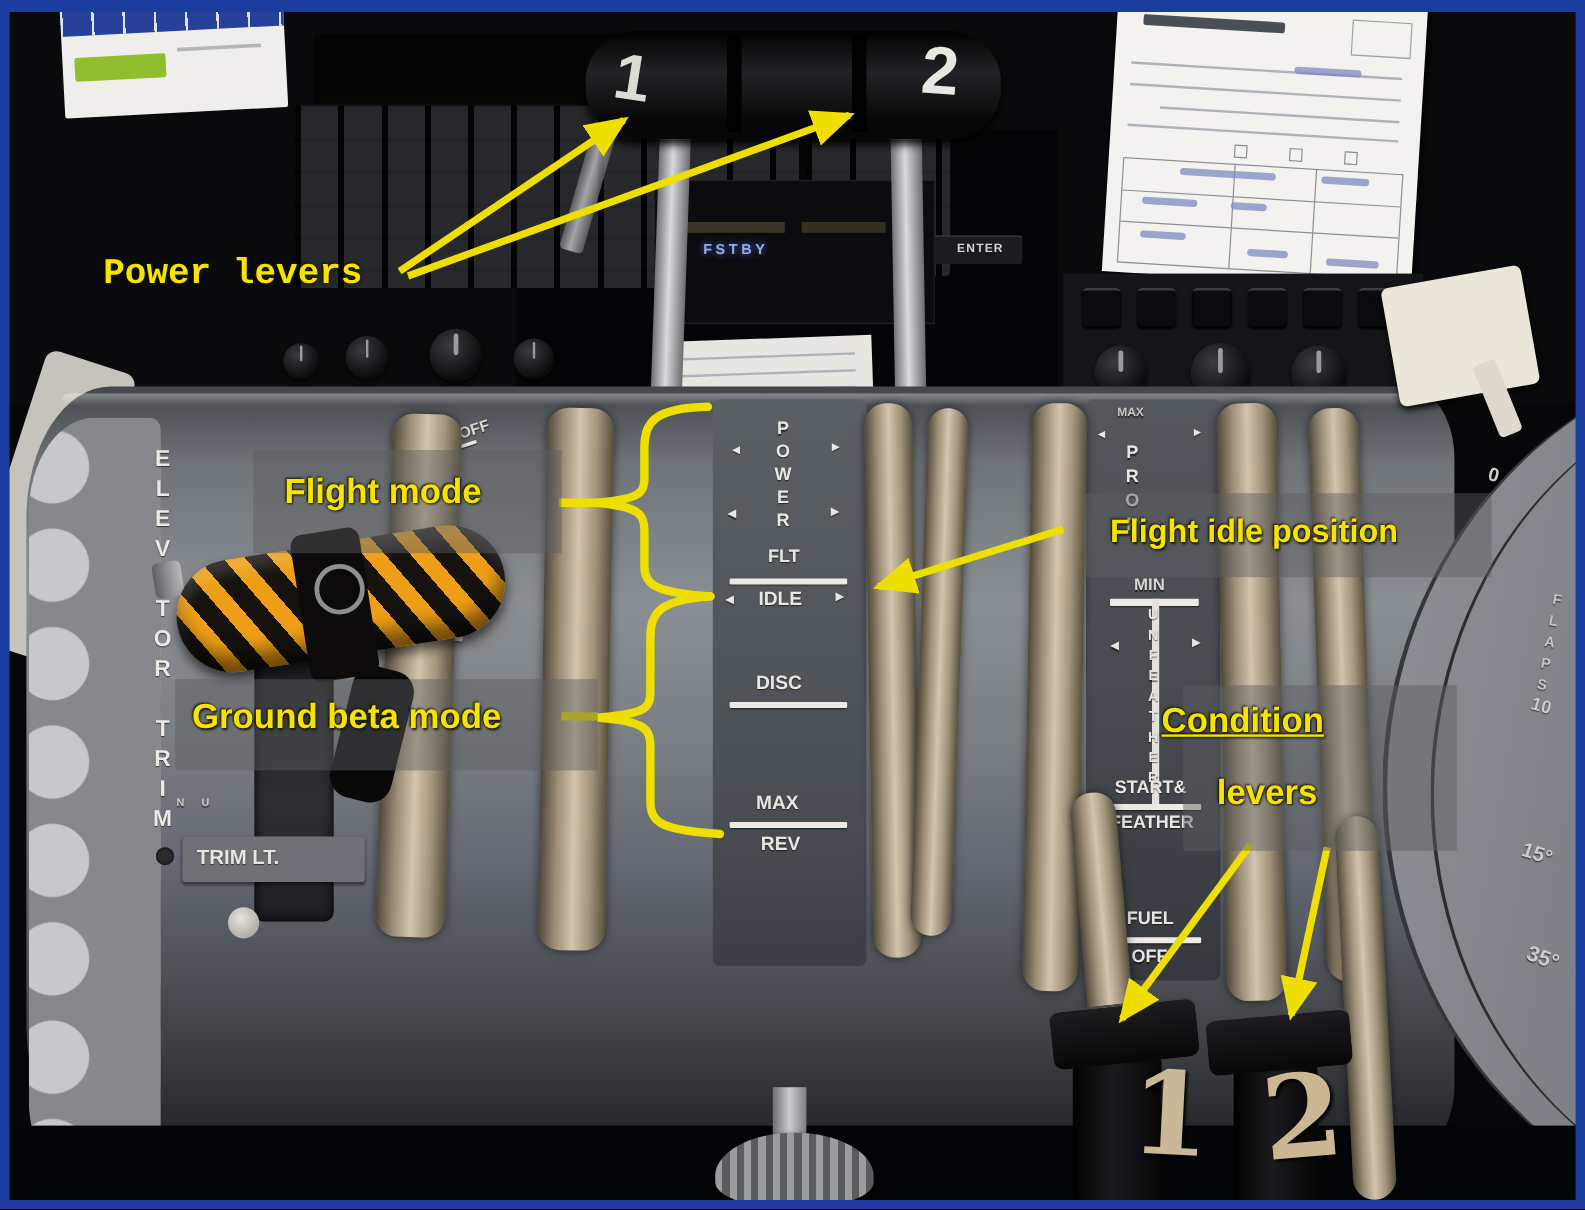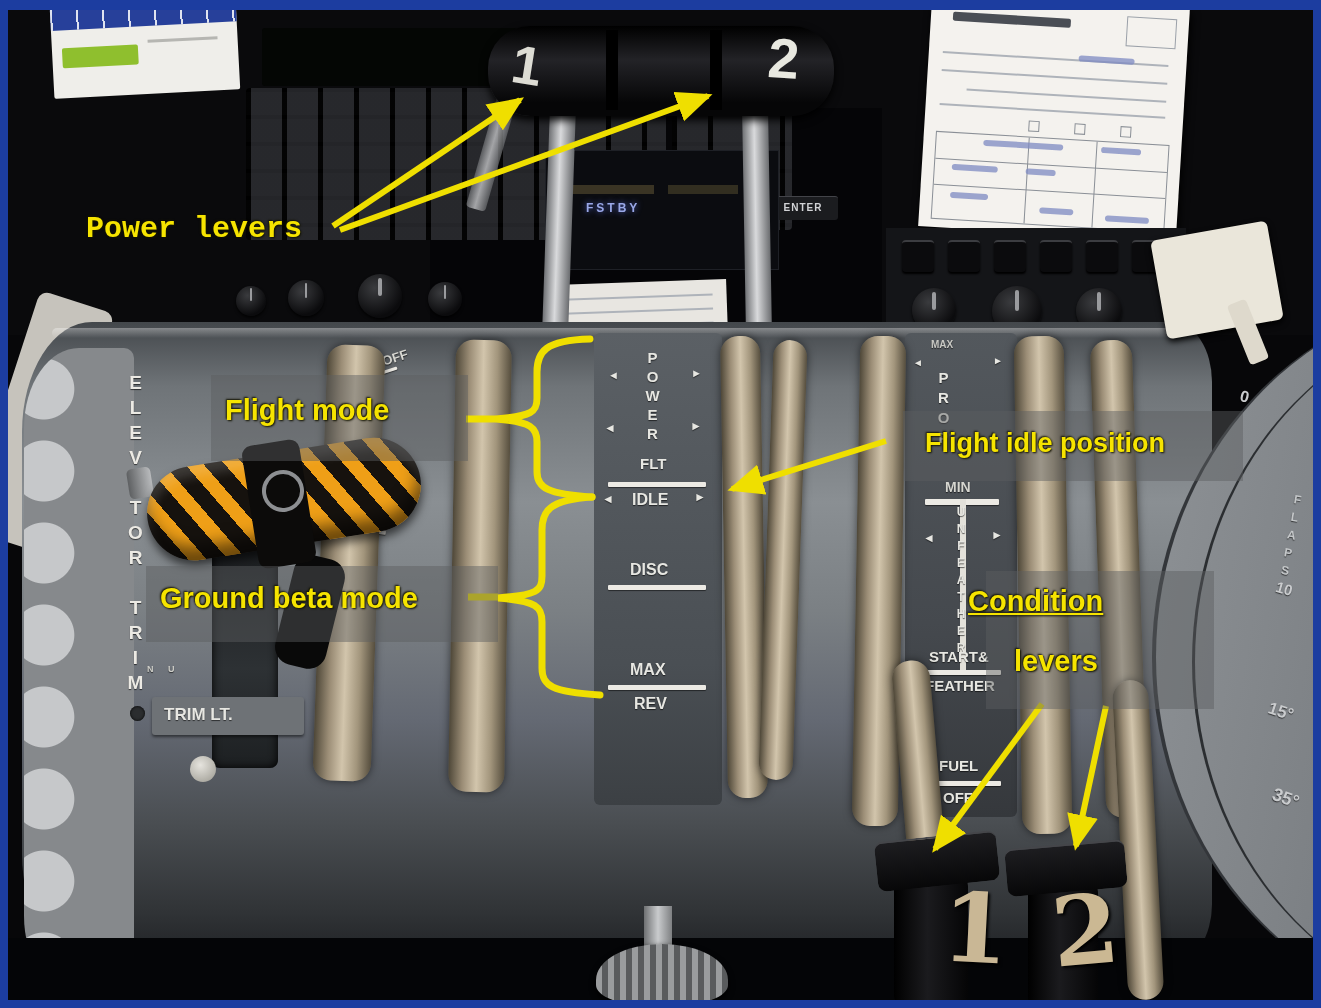--- a/index.html
+++ b/index.html
@@ -55,21 +55,21 @@
 
   <div class="abs" style="left:52px;top:4px;width:186px;height:90px;background:#efeeea;transform:rotate(-3deg);z-index:2;border-radius:2px;">
     <div class="abs" style="left:0;top:0;width:100%;height:22px;background:#27409a;background-image:repeating-linear-gradient(90deg,rgba(255,255,255,.85) 0 2px,rgba(0,0,0,0) 2px 26px);"></div>
     <div class="abs" style="left:10px;top:40px;width:76px;height:20px;background:#8fbf2e;border-radius:2px;"></div>
     <div class="abs" style="left:96px;top:36px;width:70px;height:3px;background:#b6b6b2;"></div>
   </div>
 
   <div class="abs" style="left:262px;top:28px;width:255px;height:58px;background:#040604;border-radius:3px;z-index:2;"></div>
   <div class="keygrid" style="left:246px;top:88px;width:420px;height:152px;z-index:2;"></div>
   <div class="keygrid" style="left:672px;top:88px;width:120px;height:142px;z-index:2;"></div>
-  <div class="abs" style="left:768px;top:196px;width:70px;height:23px;background:#1b1c1f;border-radius:3px;border-top:1px solid #434449;text-align:center;z-index:2;color:#d2d3d6;font-size:10px;font-weight:bold;letter-spacing:1px;line-height:22px;">ENTER</div>
+  <div class="abs" style="left:768px;top:196px;width:70px;height:23px;background:#1b1c1f;border-radius:3px;border-top:1px solid #434449;text-align:center;z-index:2;color:#d2d3d6;font-size:10px;font-weight:bold;letter-spacing:1px;line-height:22px;padding-left:14px;">ENTER</div>
   <div class="knob" style="left:236px;top:286px;width:30px;height:30px;z-index:2;"></div>
   <div class="knob" style="left:288px;top:280px;width:36px;height:36px;z-index:2;"></div>
   <div class="knob" style="left:358px;top:274px;width:44px;height:44px;z-index:2;"></div>
   <div class="knob" style="left:428px;top:282px;width:34px;height:34px;z-index:2;"></div>
   <div class="abs" style="left:555px;top:282px;width:172px;height:52px;background:#e8e6e1;transform:rotate(-2deg);z-index:2;">
     <div class="paperline" style="left:8px;top:14px;width:150px;"></div>
     <div class="paperline" style="left:8px;top:28px;width:150px;"></div>
     <div class="paperline" style="left:8px;top:42px;width:150px;"></div>
   </div>
 
@@ -240,21 +240,21 @@
     <path d="M1106 706 L1076 846" stroke="#efdf00" stroke-width="6" fill="none" marker-end="url(#ah)"></path>
     <path d="M466 419 L496 419" stroke="#efdf00" stroke-width="7" fill="none"></path>
     <path d="M468 597 L498 597" stroke="#efdf00" stroke-width="7" fill="none"></path>
     <path d="M590 339 C545 340 537 352 537 372 L537 398 C537 412 532 416 496 419 C532 422 537 428 537 442 L537 472 C537 488 548 494 592 497" stroke="#efdf00" stroke-width="7" fill="none" stroke-linecap="round"></path>
     <path d="M592 497 C548 500 542 512 542 530 L542 576 C542 591 537 595 498 598 C537 601 542 607 542 622 L542 668 C542 686 552 692 600 695" stroke="#efdf00" stroke-width="7" fill="none" stroke-linecap="round"></path>
   </svg>
 
   <div class="ann" style="left:86px;top:212px;font-size:30px;font-family:Liberation Mono, monospace;">Power levers</div>
 
   <div class="annbox" style="left:211px;top:375px;width:257px;height:86px;"></div>
-  <div class="ann" style="left:225px;top:394px;">Flight mode</div>
+  <div class="ann" style="left:237px;top:394px;">Flight mode</div>
 
   <div class="annbox" style="left:903px;top:411px;width:340px;height:70px;"></div>
   <div class="ann" style="left:925px;top:428px;font-size:27px;">Flight idle position</div>
 
   <div class="annbox" style="left:146px;top:566px;width:352px;height:76px;"></div>
   <div class="ann" style="left:160px;top:582px;">Ground beta mode</div>
 
   <div class="annbox" style="left:986px;top:571px;width:228px;height:138px;"></div>
   <div class="ann" style="left:968px;top:585px;text-decoration:underline;">Condition</div>
   <div class="ann" style="left:1014px;top:645px;">levers</div>

